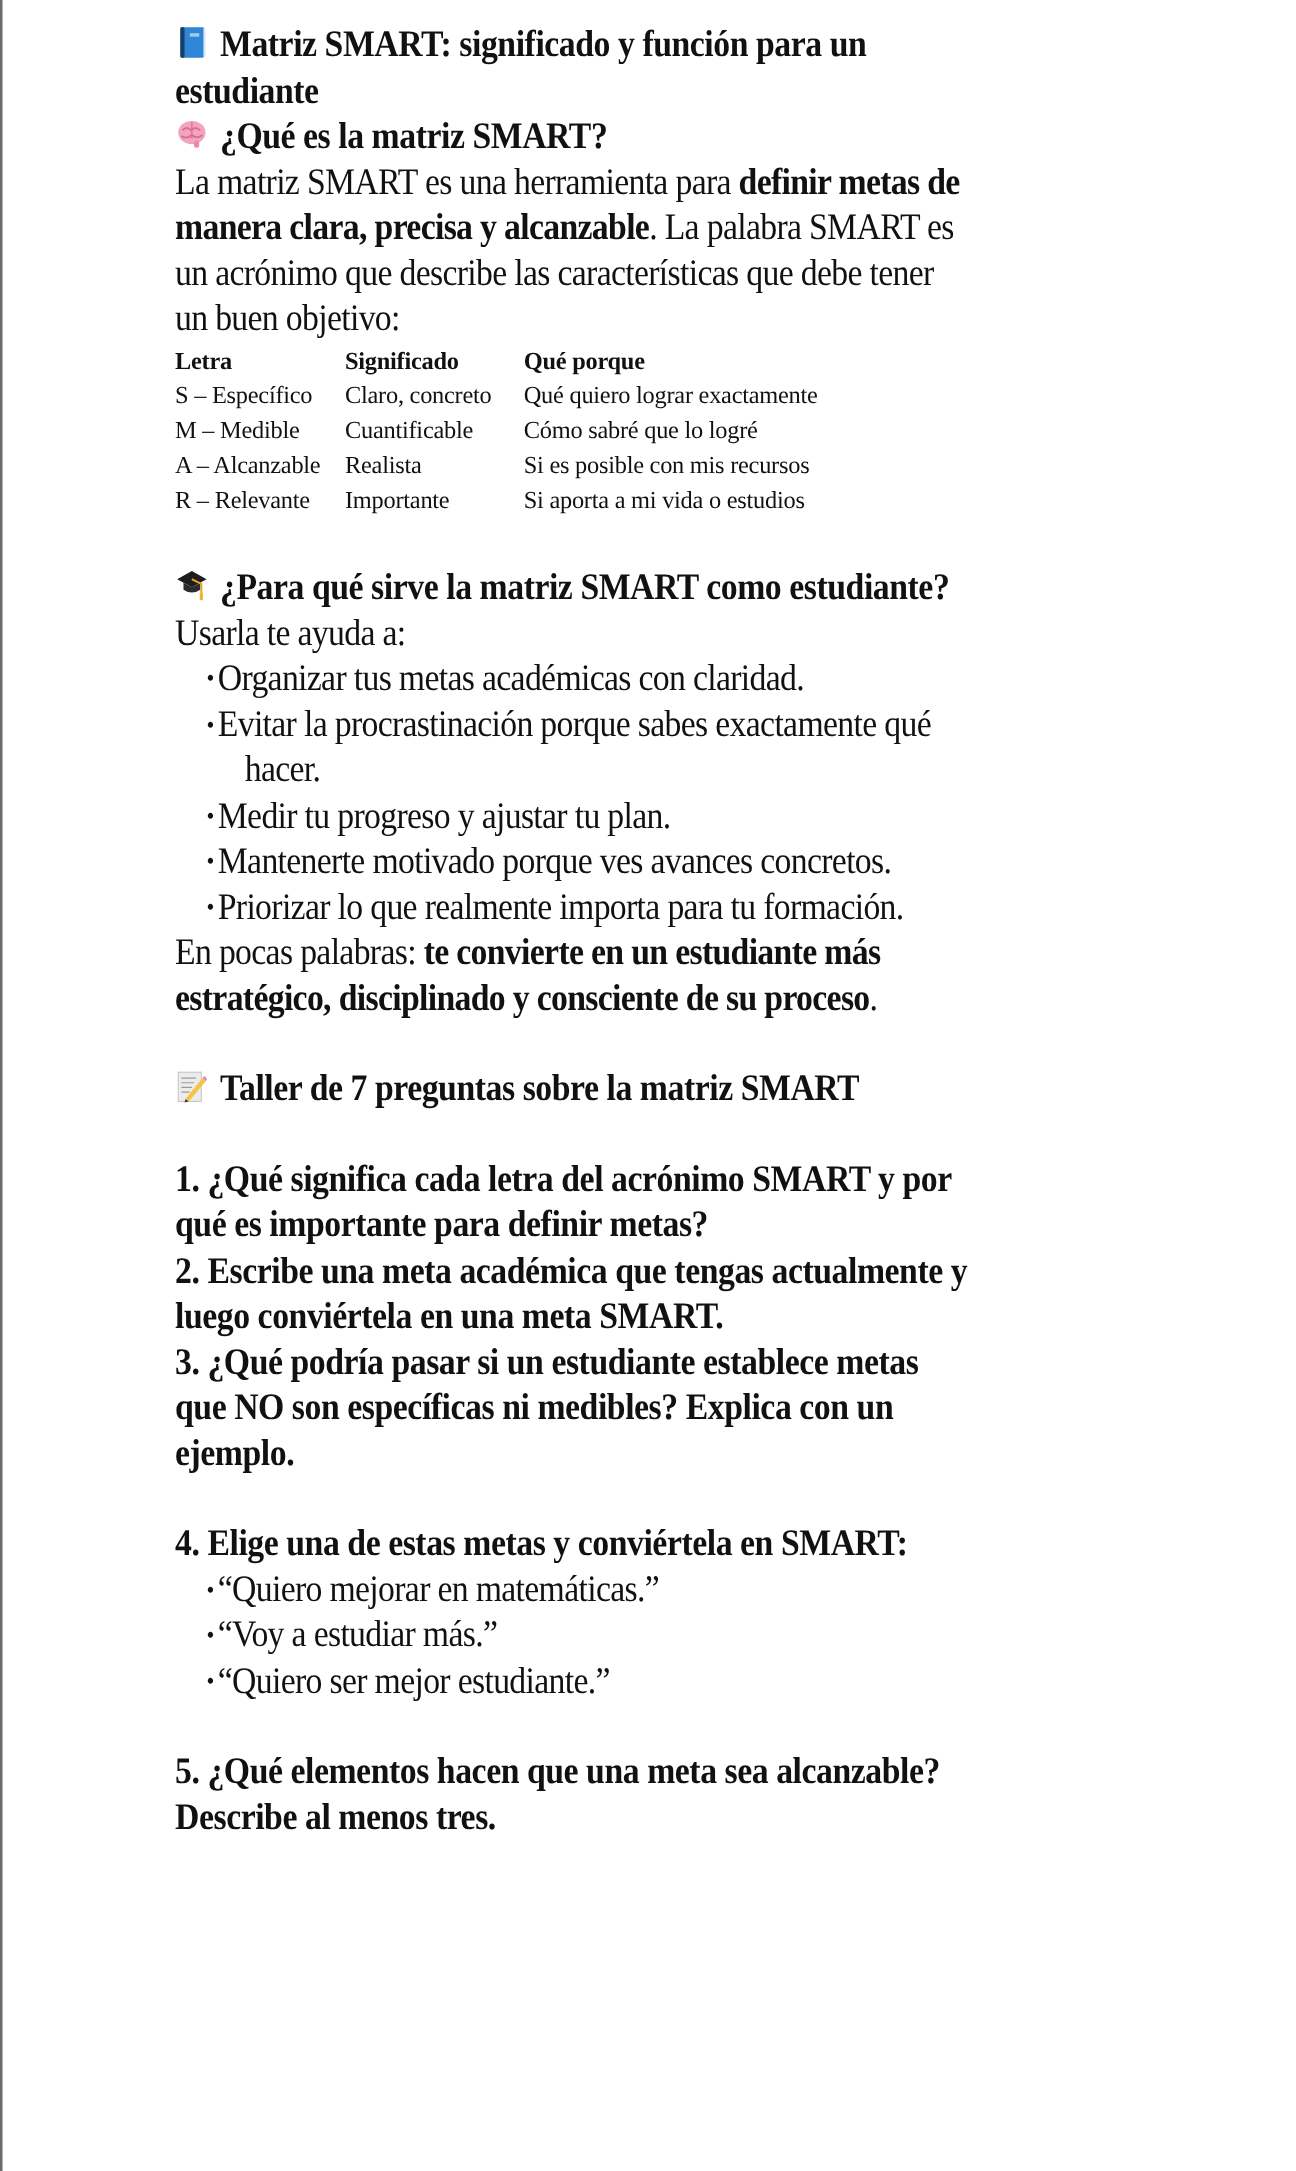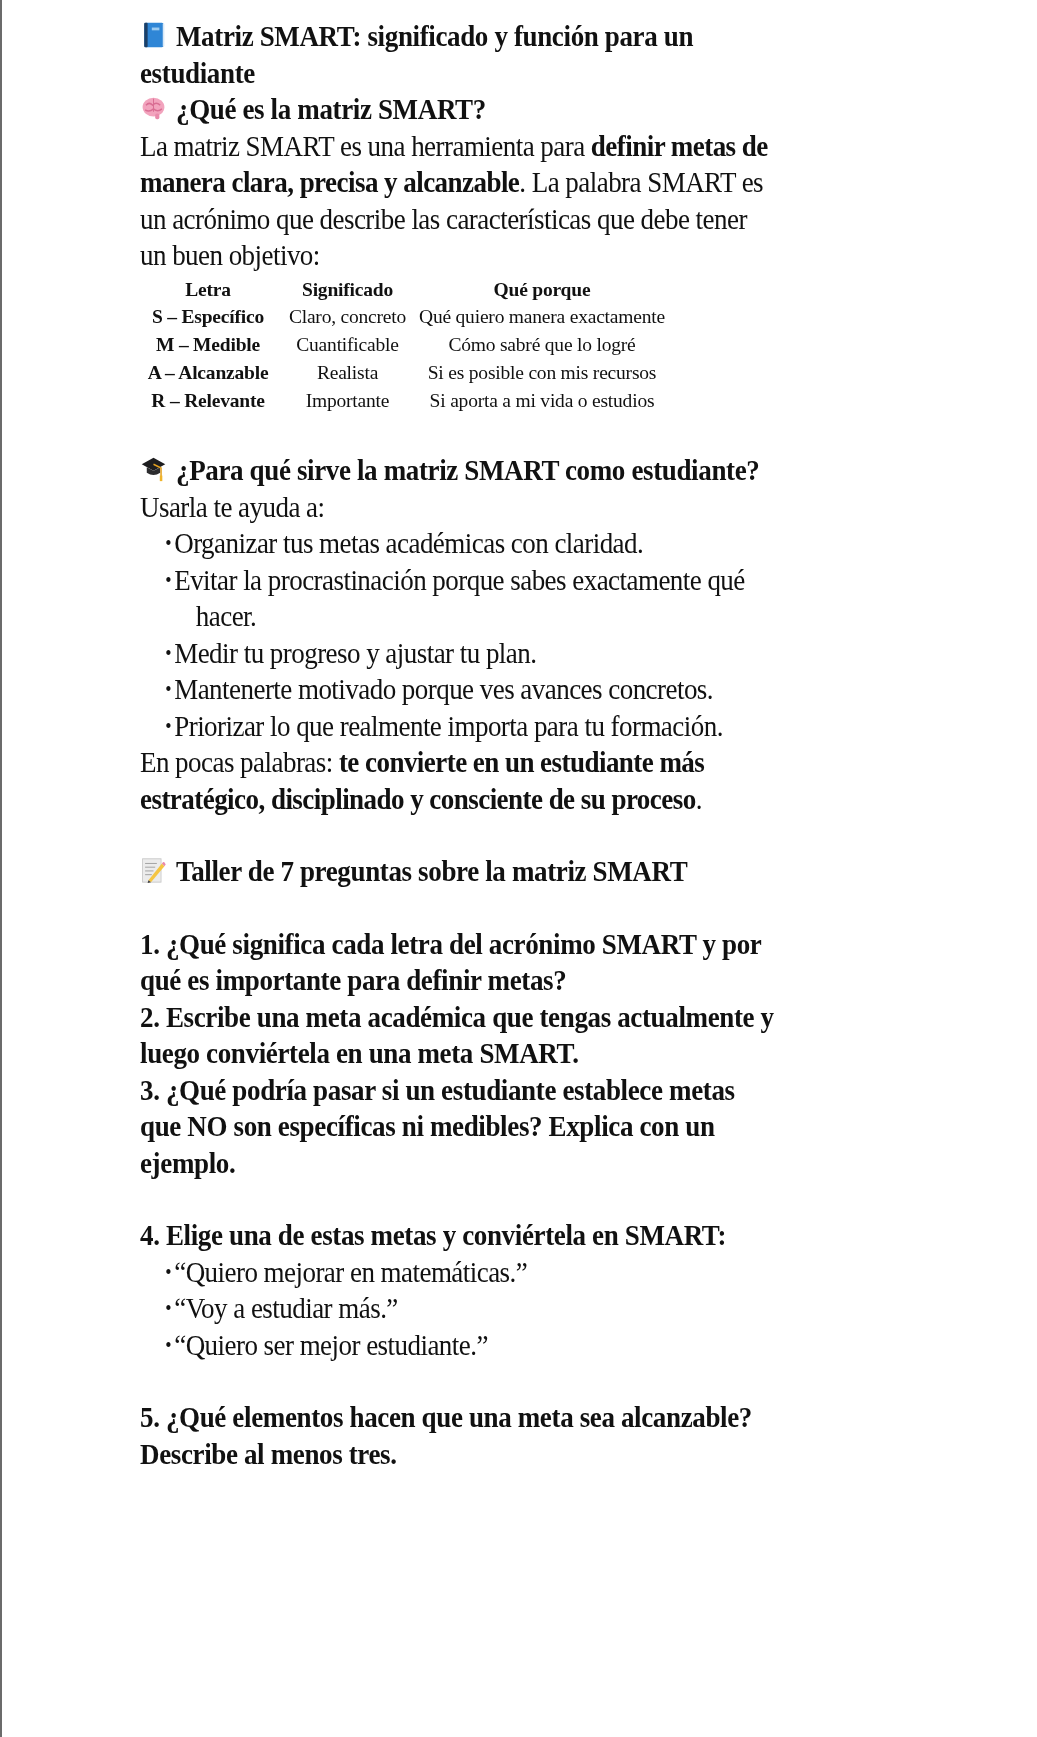--- a/index.html
+++ b/index.html
@@ -59,28 +59,28 @@
     .smart-table {
       border-collapse: collapse;
       margin-top: 2px;
       margin-bottom: 2px;
       font-size: 19.5px;
       line-height: 27.8px;
       letter-spacing: -0.2px;
     }
     .smart-table td, .smart-table th {
       padding: 0;
-      text-align: center;
+      text-align: left;
       white-space: nowrap;
       vertical-align: top;
     }
     .smart-table th { font-weight: bold; }
     .col1 { width: 136px; }
     .col2 { width: 143px; }
-    .smart-table td.letter { font-weight: bold; margin-left: 36px; }
+    .smart-table td.letter { font-weight: normal; margin-left: 36px; }
     
     .bullet {
       font-size: 30px;
       line-height: 36.5px;
       white-space: nowrap;
       padding-left: 28px;
       letter-spacing: -0.6px;
       transform: scaleX(0.9);
       transform-origin: 0 0;
     }
@@ -141,21 +141,21 @@
       <tr>
         <th class="col1">Letra</th>
         <th class="col2">Significado</th>
         <th>Qué porque</th>
       </tr>
     </thead>
     <tbody>
       <tr>
         <td class="letter">S – Específico</td>
         <td>Claro, concreto</td>
-        <td>Qué quiero manera exactamente</td>
+        <td>Qué quiero lograr exactamente</td>
       </tr>
       <tr>
         <td class="letter">M – Medible</td>
         <td>Cuantificable</td>
         <td>Cómo sabré que lo logré</td>
       </tr>
       <tr>
         <td class="letter">A – Alcanzable</td>
         <td>Realista</td>
         <td>Si es posible con mis recursos</td>

